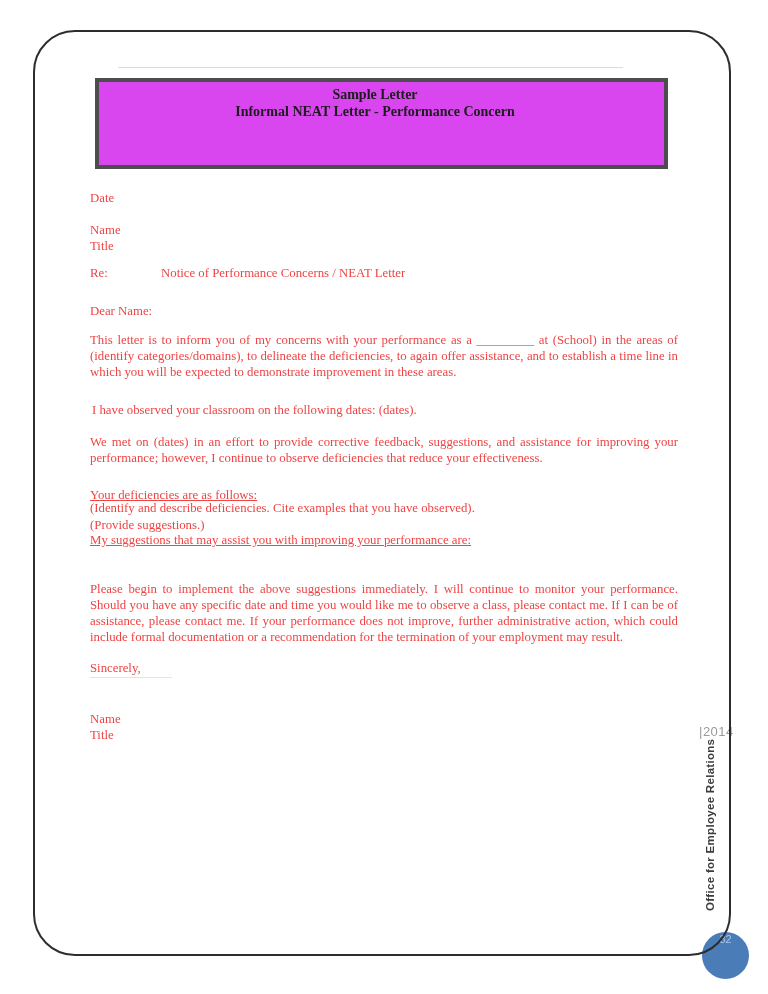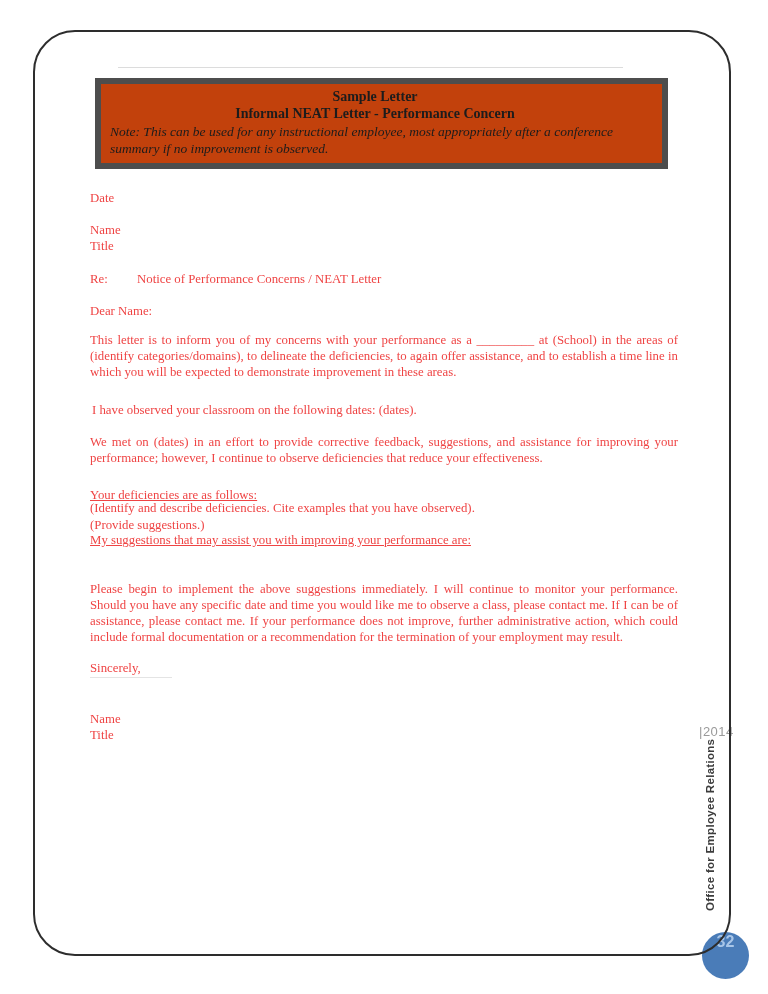--- a/index.html
+++ b/index.html
@@ -24,25 +24,25 @@
   }
 
   
   .artifact-top { position: absolute; left: 118px; top: 67px; width: 505px; height: 1px; background: #dcdcdc; z-index: 1; }
   .artifact-sig { position: absolute; left: 90px; top: 677px; width: 82px; height: 1px; background: #e4e4e4; z-index: 1; }
 
   
   .header-box {
     position: absolute; left: 95px; top: 78px;
     width: 573px; height: 91px;
-    border: 6px solid #d946ef;
+    border: 4px solid #d946ef;
     box-sizing: border-box;
     padding: 4px 22px 0 9px;
     z-index: 2;
-    background: #c2410c;
+    background: #d946ef;
   }
   .hb-title, .hb-sub {
     text-align: center;
     font-size: 14px; font-weight: 600;
     color: #1c1c1c; line-height: 17px;
   }
   .hb-note {
     font-style: italic;
     font-size: 13.5px; color: #1c1c1c;
     line-height: 17px; margin-top: 1px;
@@ -83,42 +83,41 @@
   
   .page-badge {
     position: absolute; left: 702px; top: 932px;
     width: 47px; height: 47px;
     border-radius: 50%;
     display: flex; justify-content: center; align-items: flex-start;
     z-index: 2;
   }
   .page-badge span {
     font-family: "Liberation Sans", sans-serif;
-    font-size: 16px; font-weight: bold;
+    font-size: 11px; font-weight: normal;
     margin-top: 1px;
   }
 </style>
 </head>
 <body>
 
 <div class="artifact-top"></div>
 <div class="artifact-sig"></div>
 
 <div class="header-box" style="border-color: rgb(77, 77, 77);">
   <div class="hb-title">Sample Letter</div>
   <div class="hb-sub">Informal NEAT Letter - Performance Concern</div>
-  <div class="hb-note">Note: This can be used for any instructional employee, most appropriately after a conference summary if no improvement is observed.</div>
 </div>
 
 <div class="txt" style="top:190px;">Date</div>
 
 <div class="txt" style="top:222px;">Name</div>
 <div class="txt" style="top:238px;">Title</div>
 
-<div class="txt re-row" style="top:271px;">
+<div class="txt re-row" style="top:265px;gap:24px;">
   <span class="re-label">Re:</span>
   <span>Notice of Performance Concerns / NEAT Letter</span>
 </div>
 
 <div class="txt" style="top:303px;">Dear Name:</div>
 
 <div class="txt just" style="top:332px;">This letter is to inform you of my concerns with your performance as a _________ at (School) in the areas of (identify categories/domains), to delineate the deficiencies, to again offer assistance, and to establish a time line in which you will be expected to demonstrate improvement in these areas.</div>
 
 <div class="txt" style="top:402px;left:92px;">I have observed your classroom on the following dates:  (dates).</div>
 

